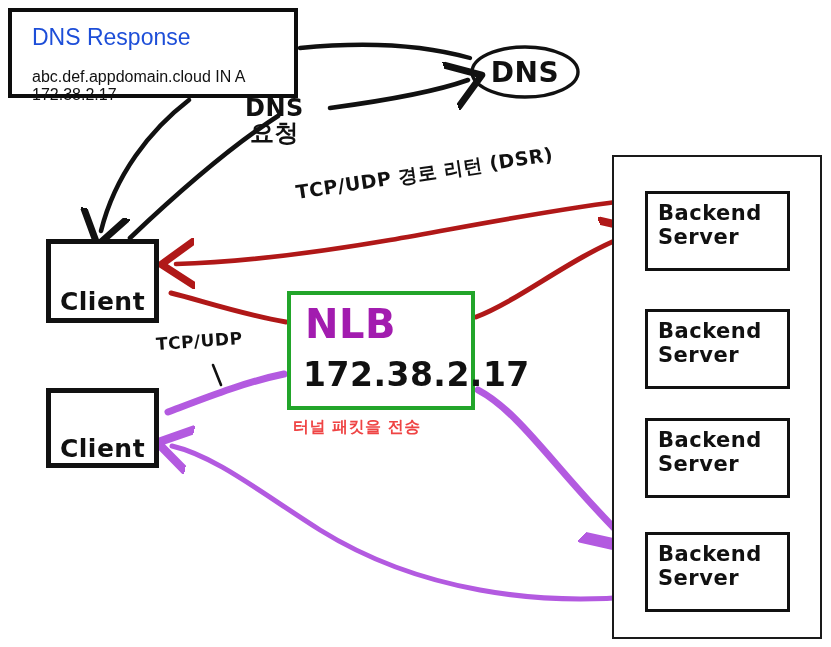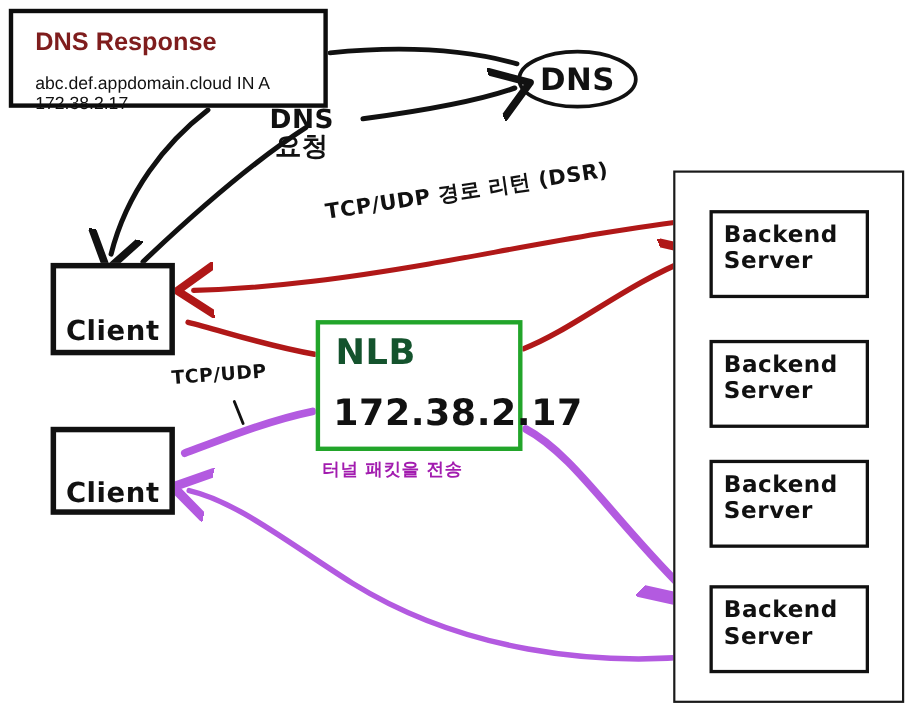--- a/index.html
+++ b/index.html
@@ -4,30 +4,30 @@
 <title>NLB DSR Diagram</title>
 <style>
   html,body{margin:0;padding:0;background:#ffffff;}
   body{width:831px;height:647px;overflow:hidden;font-family:"DejaVu Sans",sans-serif;}
   #canvas{position:relative;width:831px;height:647px;background:#fff;}
   svg.layer{position:absolute;left:0;top:0;width:831px;height:647px;overflow:visible;}
   .box{position:absolute;background:#fff;box-sizing:border-box;}
   .hand{font-family:"DejaVu Sans",sans-serif;font-weight:700;letter-spacing:0.5px;}
   .dnsresp-box{border:4px solid #0d0d0d;}
   .dnsresp-title{position:absolute;left:20px;top:12px;font-family:"Liberation Sans",sans-serif;
-    font-size:23px;color:#7f1d1d;font-weight:700;}
+    font-size:23px;color:#1d4ed8;font-weight:400;}
   .dnsresp-record{position:absolute;left:20px;top:56px;font-family:"Liberation Sans",sans-serif;
     font-size:16px;color:#111;}
   .client-box{border:5px solid #111;}
   .client-label{position:absolute;left:0;right:0;top:50%;transform:translateY(-50%);
     text-align:center;font-size:25px;color:#111;margin-top:20px;}
   .nlb-box{border:4px solid #22a52a;}
-  .nlb-name{position:absolute;left:14px;top:6px;font-size:32px;color:#14532d;}
+  .nlb-name{position:absolute;left:14px;top:6px;font-size:40px;color:#a21caf;}
   .nlb-ip{position:absolute;left:12px;top:60px;font-size:33px;color:#111;}
-  .nlb-caption{position:absolute;font-size:16px;color:#a21caf;white-space:nowrap;}
+  .nlb-caption{position:absolute;font-size:16px;color:#ef4444;white-space:nowrap;}
   .pool-box{border:2px solid #1a1a1a;}
   .be-box{border:3px solid #111;}
   .be-label{position:absolute;left:10px;top:8px;font-size:21px;line-height:1.12;color:#111;}
   .edge-label{position:absolute;color:#111;white-space:nowrap;}
   .lbl-dnsreq{font-size:24px;line-height:1.05;text-align:center;}
   .lbl-dsr{font-size:19px;}
   .lbl-tcpudp{font-size:17px;}
   .dns-oval-text{position:absolute;left:0;right:0;top:50%;transform:translateY(-50%);
     text-align:center;font-size:28px;color:#111;}
 </style>

